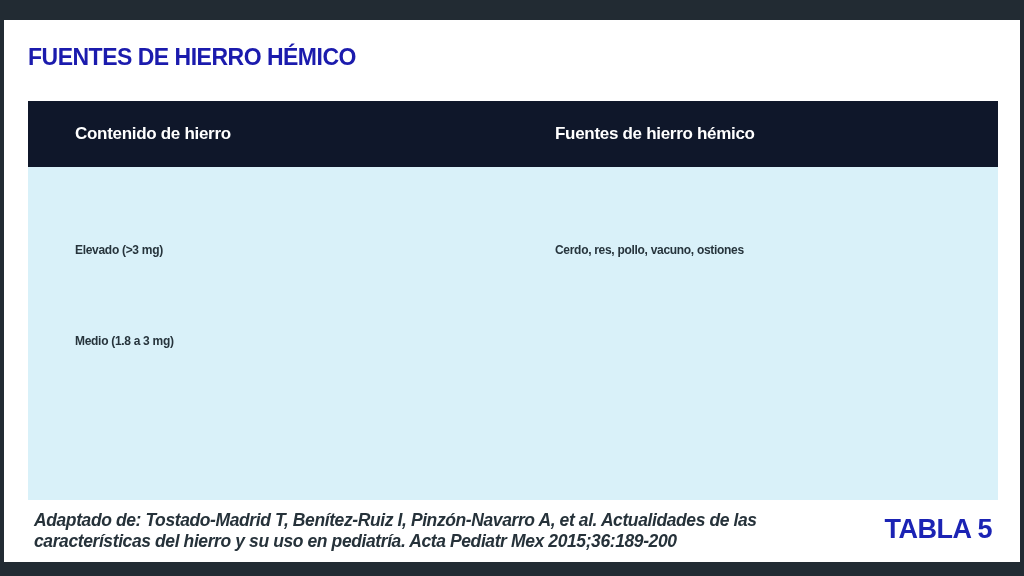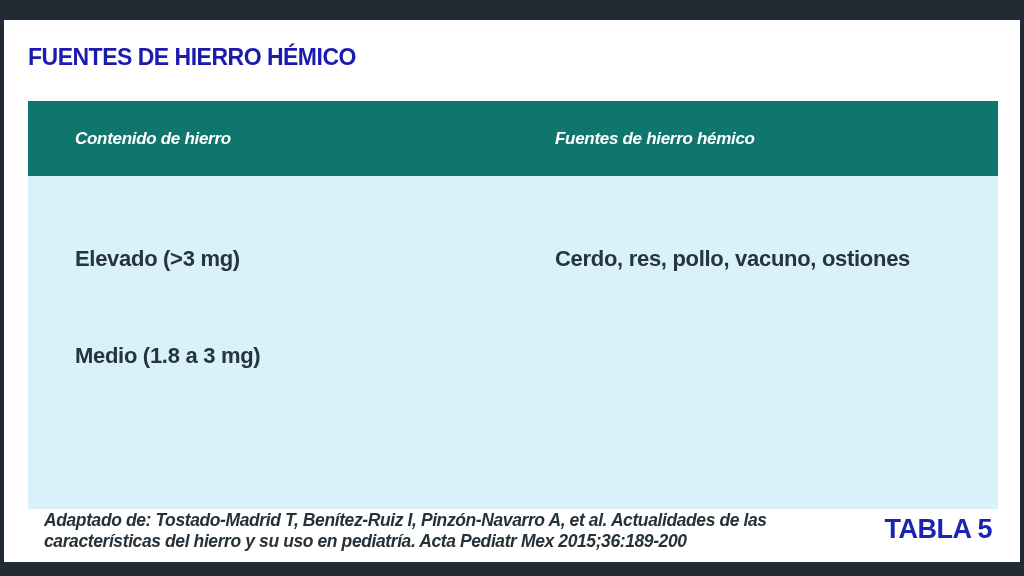--- a/index.html
+++ b/index.html
@@ -29,24 +29,23 @@
   }
   .heme-table {
     position: absolute;
     left: 24px;
     top: 81px;
     width: 970px;
   }
   .thead {
     display: grid;
     grid-template-columns: 480px 1fr;
-    background: #0f766e;
-    height: 75px;
+    background: #0f172a;
+    height: 66px;
     align-items: center;
-    font-style: italic;
   }
   .th {
     padding-left: 47px;
     color: #FFFFFF;
     font-size: 17px;
     font-weight: bold;
     letter-spacing: -0.3px;
   }
   .tbody {
     background: #D9F1F9;
@@ -55,27 +54,27 @@
     flex-direction: column;
     justify-content: space-evenly;
   }
   .trow {
     display: grid;
     grid-template-columns: 480px 1fr;
   }
   .td {
     padding-left: 47px;
     color: #26343C;
-    font-size: 22px;
+    font-size: 12px;
     font-weight: bold;
     letter-spacing: -0.3px;
   }
   .footer {
     position: absolute;
-    left: 40px;
+    left: 30px;
     right: 24px;
     top: 490px;
     display: flex;
     justify-content: space-between;
     align-items: flex-start;
   }
   .citation {
     margin: 0;
     max-width: 745px;
     font-size: 17.5px;

